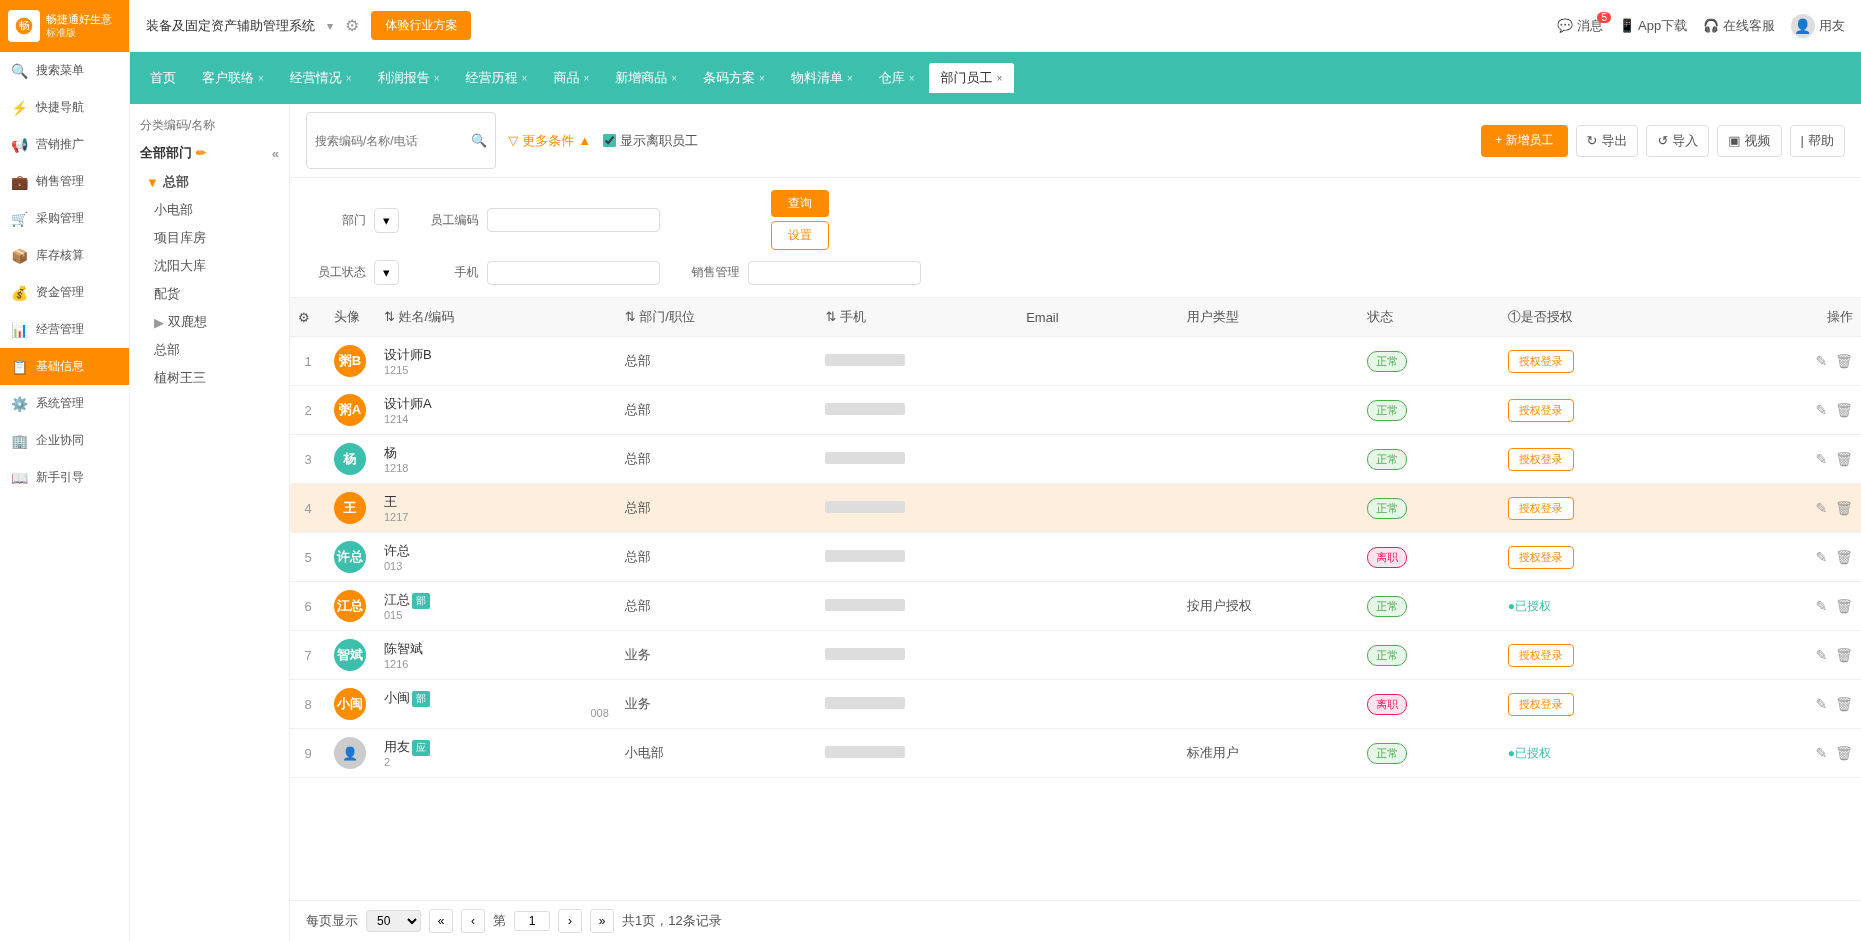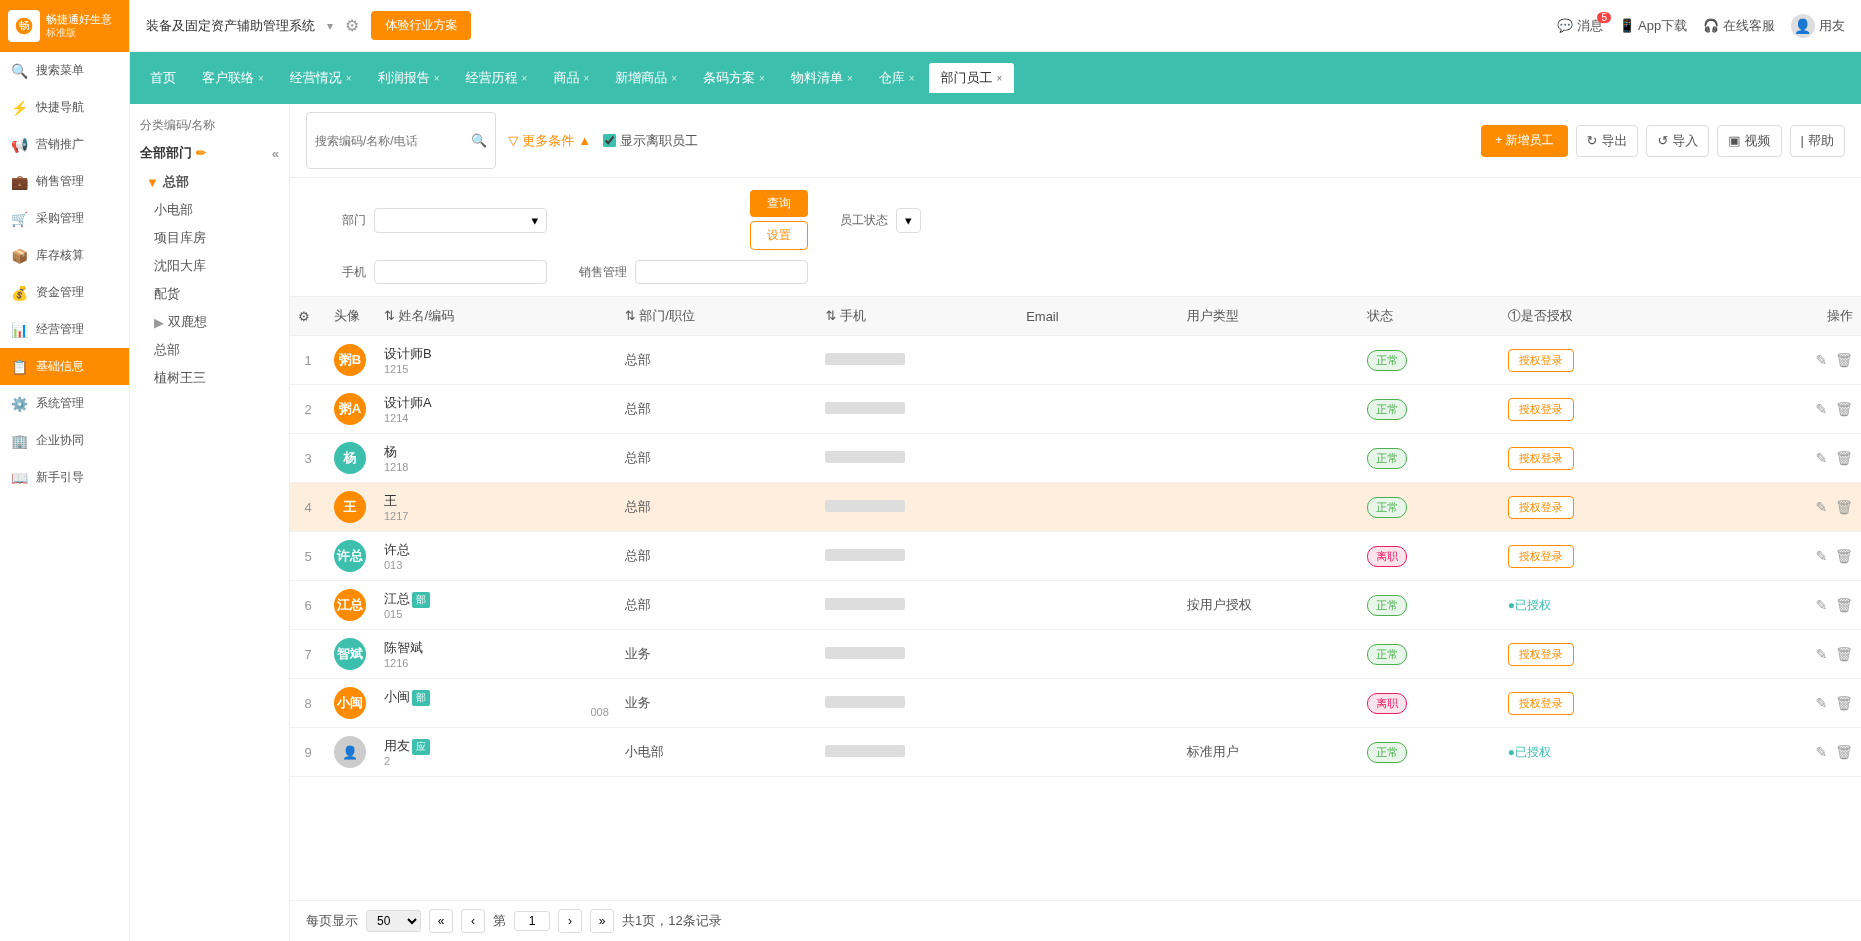--- a/index.html
+++ b/index.html
@@ -322,21 +322,25 @@
 
       <div class="adv-filter" style="background:#fff;border-bottom:1px solid #eee;padding:12px 16px;">
         <div style="display:grid;grid-template-columns:1fr 1fr 1fr;gap:10px 20px;">
           <div class="adv-filter-row">
             <span class="adv-filter-label">部门</span>
             <div class="adv-filter-select" style="flex:1;border:1px solid #ddd;border-radius:4px;padding:4px 8px;font-size:12px;display:flex;justify-content:space-between;align-items:center;">
               <span></span>
               <span>▾</span>
             </div>
           </div>
-          <div style="display:flex;align-items:flex-start;justify-content:flex-end;gap:8px;">
+          <div class="adv-filter-row">
+            <span class="adv-filter-label">员工编码</span>
+            <input class="adv-filter-input" type="text" style="">
+          </div>
+          <div style="display:flex;align-items:flex-start;justify-content:center;gap:8px;">
             <div style="display:flex;flex-direction:column;gap:4px;">
               <button class="btn-query">查询</button>
               <button class="btn-set">设置</button>
             </div>
           </div>
           <div class="adv-filter-row">
             <span class="adv-filter-label">员工状态</span>
             <div class="adv-filter-select" style="flex:1;border:1px solid #ddd;border-radius:4px;padding:4px 8px;font-size:12px;display:flex;justify-content:space-between;align-items:center;">
               <span></span>
               <span>▾</span>

